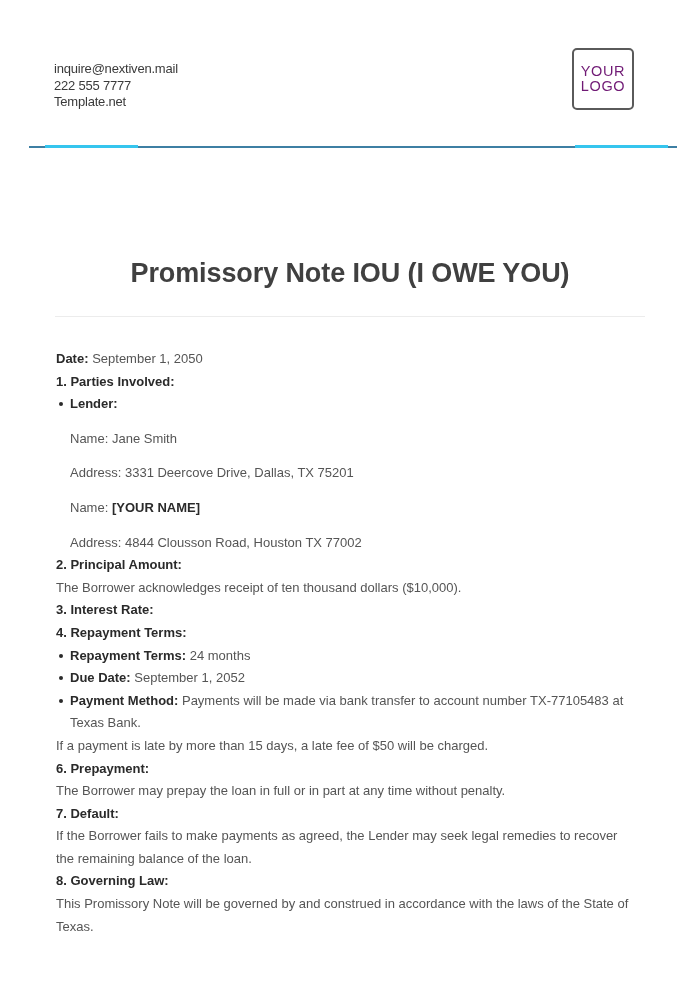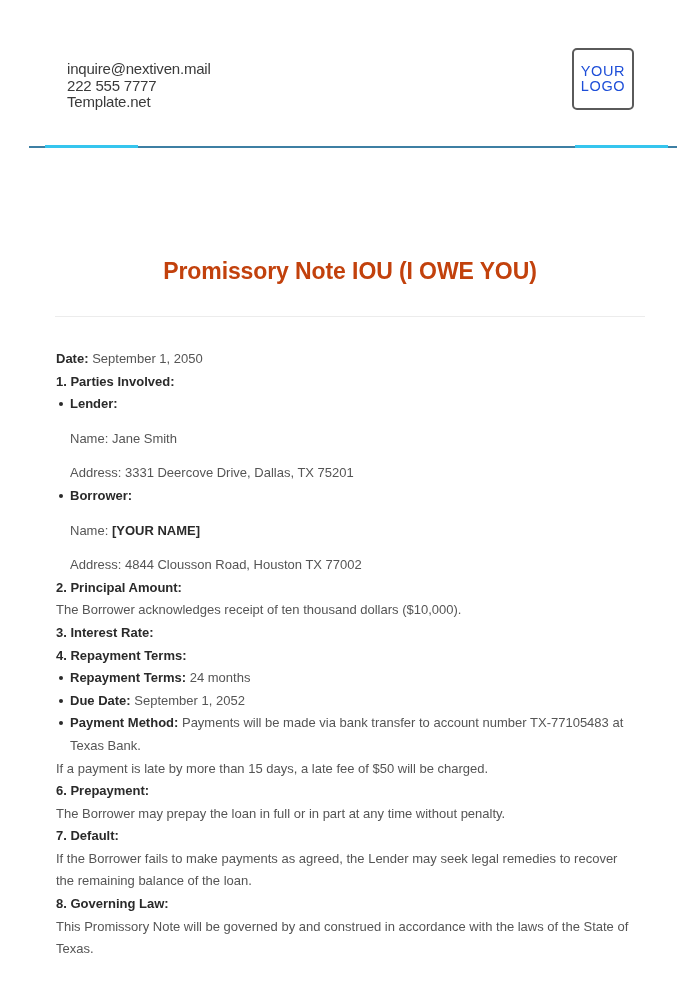--- a/index.html
+++ b/index.html
@@ -10,43 +10,43 @@
     body {
       width: 700px;
       height: 992px;
       overflow: hidden;
       position: relative;
       font-family: "Liberation Sans", "DejaVu Sans", sans-serif;
       color: #555555;
     }
     .header-contact {
       position: absolute;
-      left: 67px;
+      left: 54px;
       top: 61px;
-      font-size: 15px;
+      font-size: 13px;
       line-height: 16.5px;
       color: #3a3a3a;
       letter-spacing: -0.2px;
     }
     .header-contact div { white-space: nowrap; }
     .logo-box {
       position: absolute;
       left: 572px;
       top: 48px;
       width: 58px;
       height: 58px;
       border: 2px solid #5a5a5a;
       border-radius: 5px;
       display: flex;
       flex-direction: column;
       align-items: center;
       justify-content: center;
       font-size: 14.5px;
       line-height: 15.5px;
-      color: #1d4ed8;
+      color: #701a75;
       letter-spacing: 0.6px;
       text-align: center;
     }
     .rule-main {
       position: absolute;
       left: 29px;
       top: 146px;
       width: 648px;
       height: 2px;
       background: #3d7fa3;
@@ -59,23 +59,23 @@
     }
     .rule-accent.left { left: 45px; width: 93px; }
     .rule-accent.right { left: 575px; width: 93px; }
 
     .title {
       position: absolute;
       left: 0;
       width: 700px;
       top: 258px;
       text-align: center;
-      font-size: 23px;
+      font-size: 27px;
       font-weight: bold;
-      color: #c2410c;
+      color: #404040;
       letter-spacing: -0.1px;
     }
     .title-divider {
       position: absolute;
       left: 55px;
       top: 316px;
       width: 590px;
       height: 1px;
       background: #ececec;
     }
@@ -150,24 +150,20 @@
   </div>
   <div class="line indent">
     <span>Name:</span>
     <span>Jane Smith</span>
   </div>
   <div class="line indent">
     <span>Address:</span>
     <span>3331 Deercove Drive, Dallas, TX 75201</span>
   </div>
 
-  <div class="li line">
-    <span class="dot"></span>
-    <span class="b">Borrower:</span>
-  </div>
   <div class="line indent">
     <span>Name:</span>
     <span class="b">[YOUR NAME]</span>
   </div>
   <div class="line indent">
     <span>Address:</span>
     <span>4844 Clousson Road, Houston TX 77002</span>
   </div>
 
   <div class="line b">2. Principal Amount:</div>

